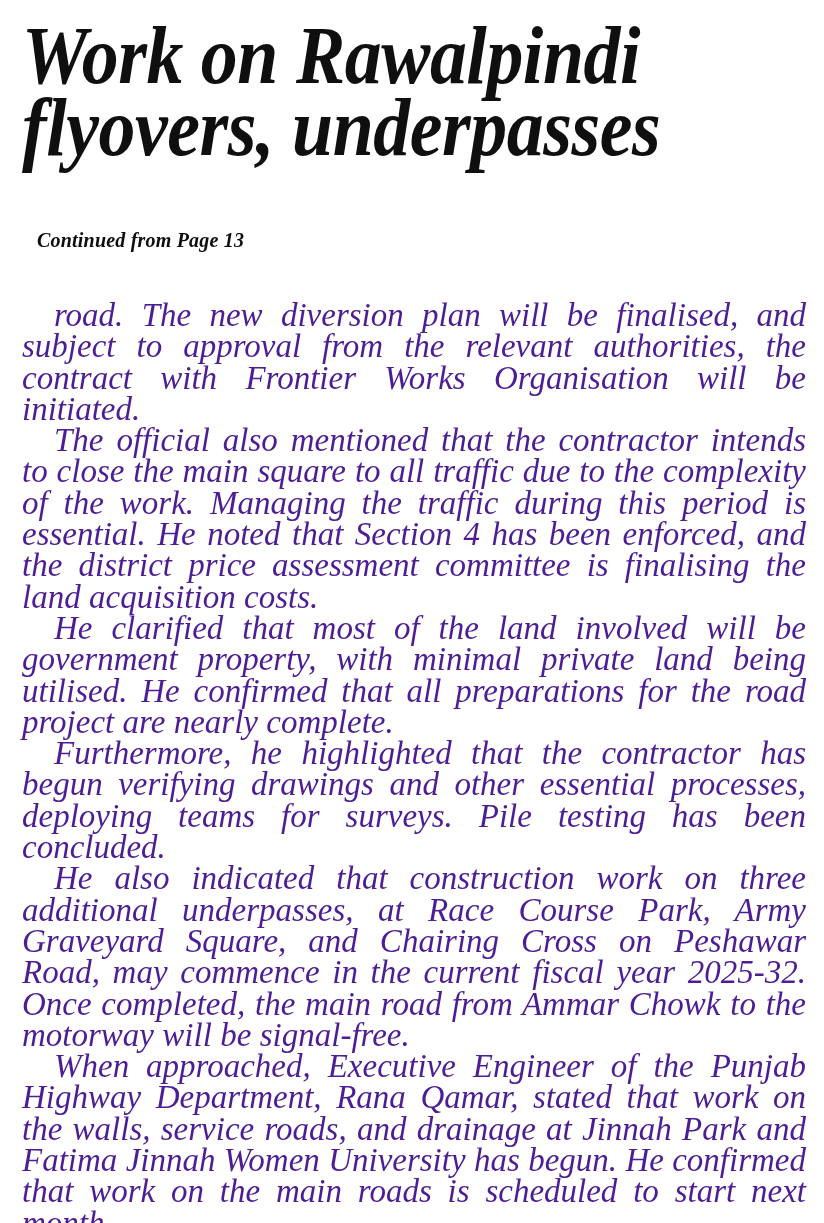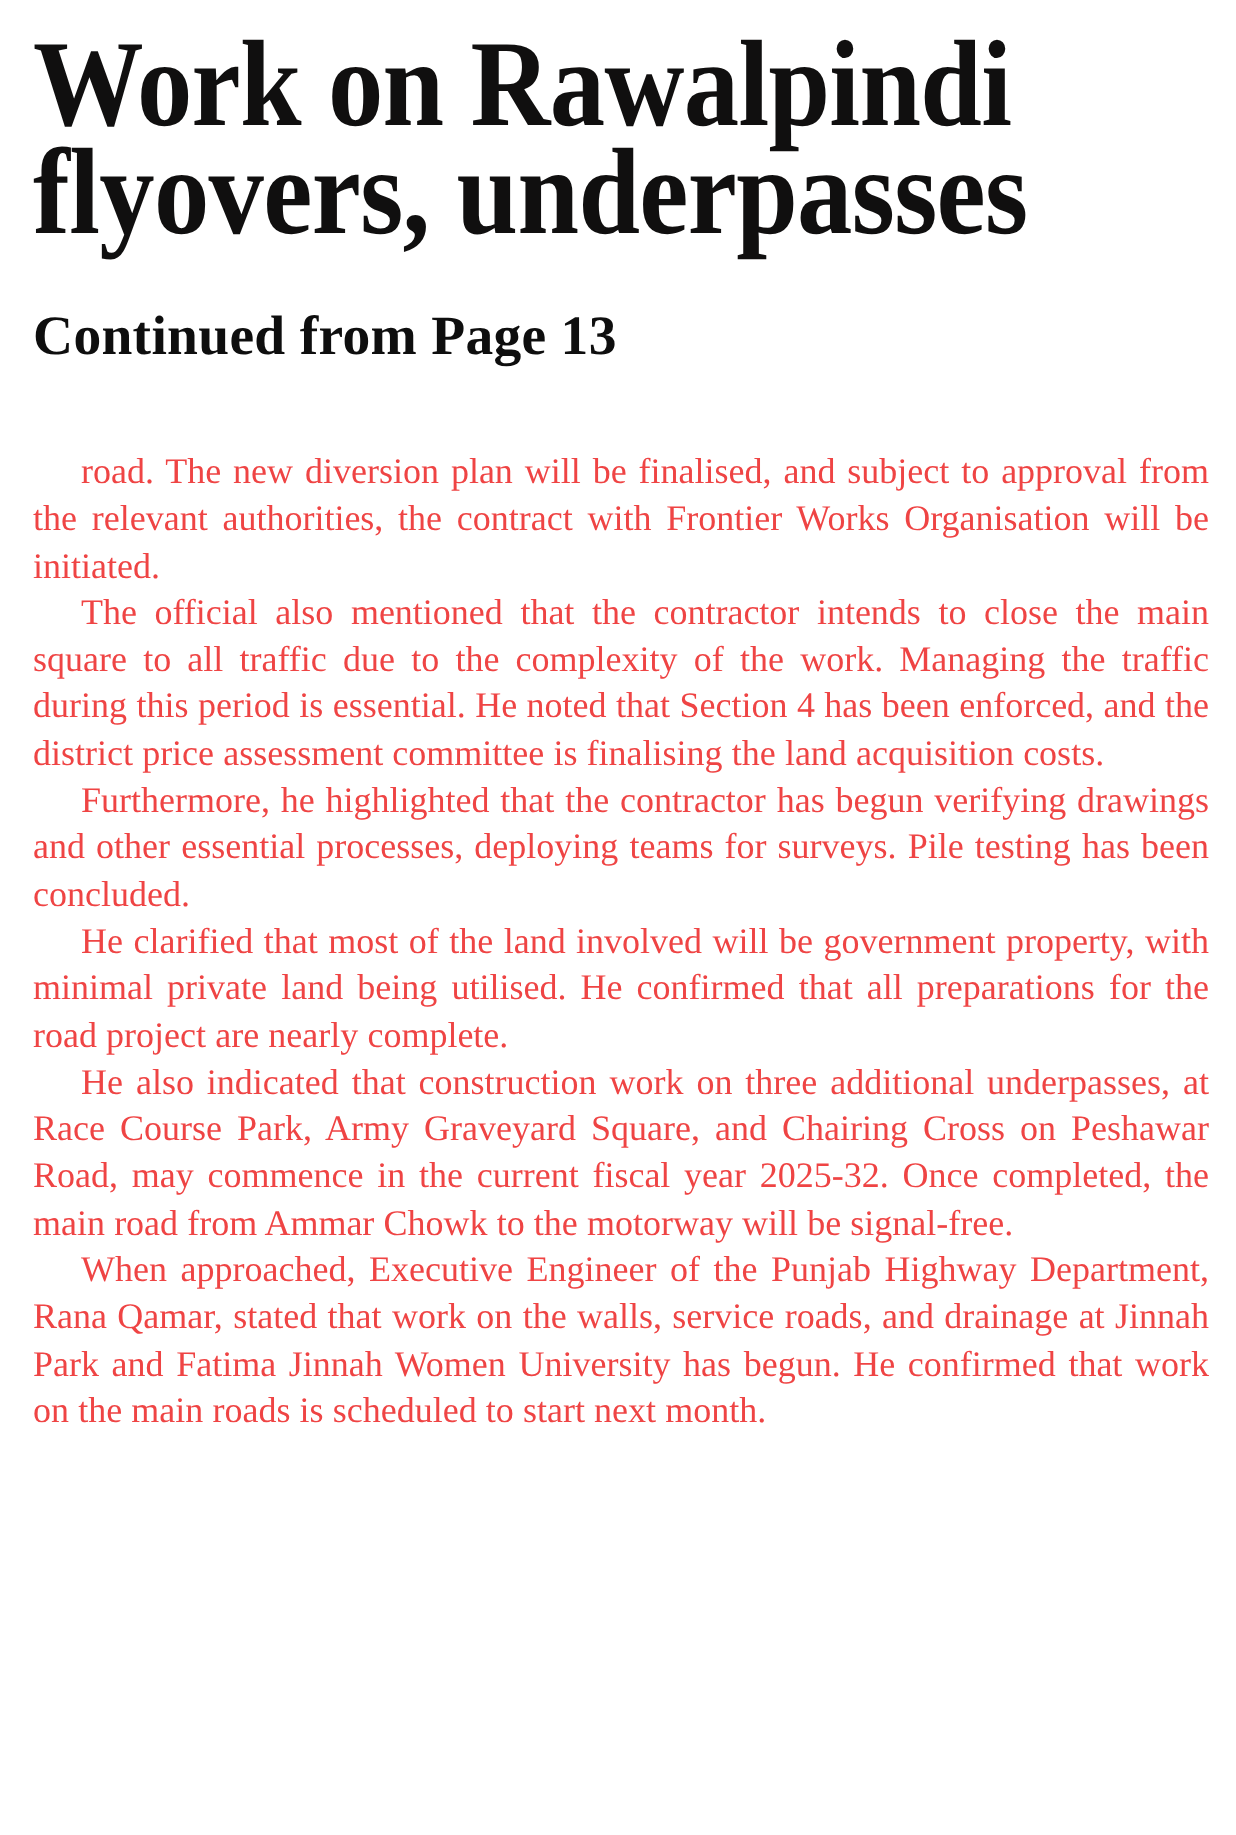--- a/index.html
+++ b/index.html
@@ -18,20 +18,21 @@
     -webkit-font-smoothing: antialiased;
   }
 
   .page {
     position: absolute;
     left: 0;
     top: 0;
     width: 824px;
     height: 1223px;
     background: #ffffff;
+    font-style: italic;
   }
 
   .article {
     position: absolute;
     left: 22px;
     top: 0;
     width: 784px;
   }
 
   
@@ -49,51 +50,51 @@
     padding-top: 20px;
     width: 870px;
   }
   .headline .hl-line {
     display: block;
     white-space: nowrap;
   }
 
   
   .kicker {
-    margin: 0;
+    margin: 15px;
     padding: 0;
     font-family: "Liberation Serif", "DejaVu Serif", serif;
     font-weight: 700;
-    font-size: 37px;
+    font-size: 20px;
     line-height: 34px;
     letter-spacing: 0.2px;
     color: #0e0e0e;
     position: absolute;
     left: 0;
     top: 208px;
     white-space: nowrap;
   }
 
   
   .body-copy {
     position: absolute;
     left: 0;
     top: 300px;
     width: 784px;
   }
   .body-copy p {
     margin: 0;
     padding: 0;
     font-family: "Liberation Serif", "DejaVu Serif", serif;
-    font-size: 24px;
+    font-size: 33px;
     line-height: 31.3px;
     text-align: justify;
     text-justify: inter-word;
     text-indent: 32px;
-    color: #ef4444;
+    color: #4c1d95;
     hyphens: auto;
     -webkit-hyphens: auto;
     word-spacing: 0.1px;
   }
   .body-copy p:last-child {
     text-align: justify;
   }
 </style>
 </head>
 <body>
@@ -105,21 +106,21 @@
     <h1 class="headline">
       <span class="hl-line">Work on Rawalpindi</span>
       <span class="hl-line">flyovers, underpasses</span>
     </h1>
 
     <p class="kicker">Continued from Page 13</p>
 
     <div class="body-copy">
       <p>road. The new diversion plan will be finalised, and subject to approval from the relevant authorities, the contract with Frontier Works Organisation will be initiated.</p>
       <p>The official also mentioned that the contractor intends to close the main square to all traffic due to the complexity of the work. Managing the traffic during this period is essential. He noted that Section 4 has been enforced, and the district price assessment committee is finalising the land acquisition costs.</p>
+      <p>He clarified that most of the land involved will be government property, with minimal private land being utilised. He confirmed that all preparations for the road project are nearly complete.</p>
       <p>Furthermore, he highlighted that the contractor has begun verifying drawings and other essential processes, deploying teams for surveys. Pile testing has been concluded.</p>
-      <p>He clarified that most of the land involved will be government property, with minimal private land being utilised. He confirmed that all preparations for the road project are nearly complete.</p>
       <p>He also indicated that construction work on three additional underpasses, at Race Course Park, Army Graveyard Square, and Chairing Cross on Peshawar Road, may commence in the current fiscal year 2025-32. Once completed, the main road from Ammar Chowk to the motorway will be signal-free.</p>
       <p>When approached, Executive Engineer of the Punjab Highway Department, Rana Qamar, stated that work on the walls, service roads, and drainage at Jinnah Park and Fatima Jinnah Women University has begun. He confirmed that work on the main roads is scheduled to start next month.</p>
     </div>
 
   </div>
 
 </div>
 
 </body></html>

